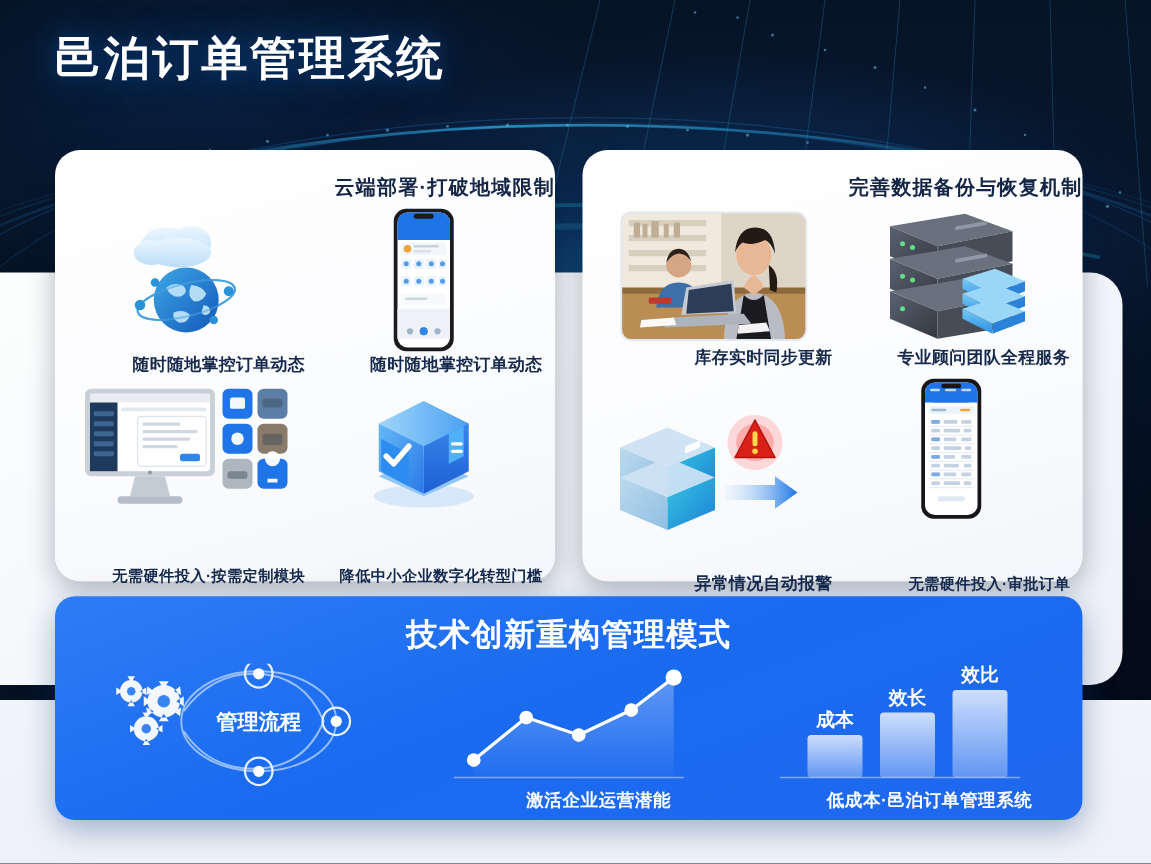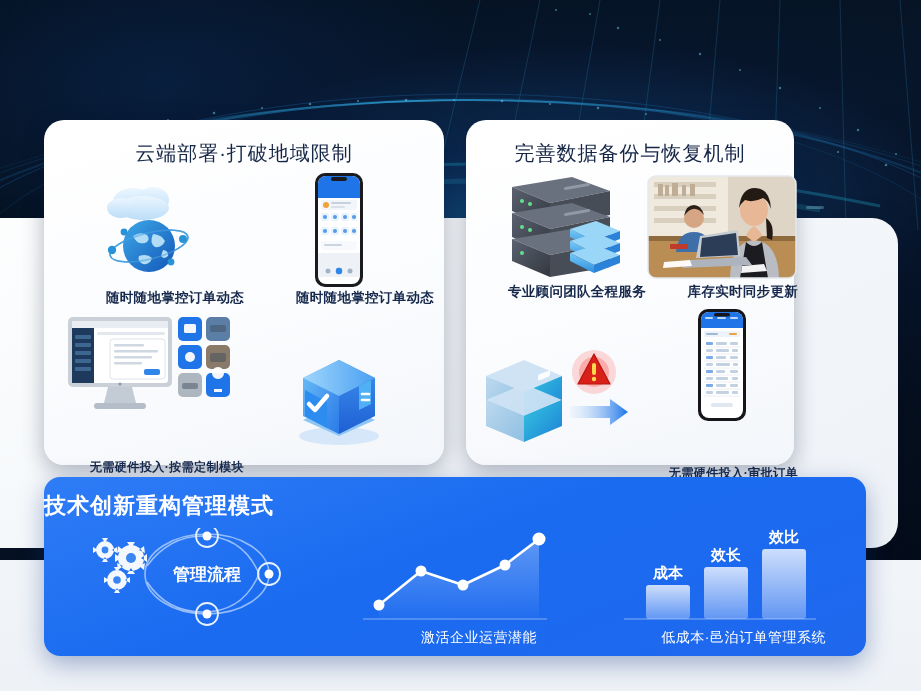--- a/index.html
+++ b/index.html
@@ -50,24 +50,24 @@
     background: linear-gradient(180deg, #f1f4f8 0%, #eef2f7 100%);
   }
   
   .card {
     position: absolute;
     background: linear-gradient(165deg, #ffffff 0%, #fbfcfe 55%, #f3f6fa 100%);
     border-radius: 20px;
     box-shadow: 0 6px 22px rgba(4,18,44,0.30);
   }
   #card-left  { left: 44px;  top: 120px; width: 400px; height: 345px; }
-  #card-right { left: 466px; top: 120px; width: 328px; height: 345px; }
+  #card-right { left: 466px; top: 120px; width: 400px; height: 345px; }
   .card-title {
-    text-align: center;
-    font-size: 20px; font-weight: normal; color: #152546;
+    text-align: right;
+    font-size: 16px; font-weight: bold; color: #152546;
     letter-spacing: 1px;
     margin-top: 20px;
   }
   .card-grid {
     display: grid;
     grid-template-columns: 1fr 1fr;
     grid-template-rows: 1fr 1fr;
     height: 280px;
     padding: 4px 10px 8px 10px;
   }
@@ -79,31 +79,31 @@
   }
   .cell-label.sm { font-size: 12.2px; margin-top: 42px; }
   
   #bottom-panel {
     position: absolute; left: 44px; top: 477px; width: 822px; height: 179px;
     background: linear-gradient(160deg, #2f7cf6 0%, #1a6bf0 45%, #1f68ee 100%);
     border-radius: 16px;
     box-shadow: 0 8px 24px rgba(12,50,130,0.35);
   }
   #bottom-panel .panel-title {
-    margin-top: 14px;
-    font-size: 22px; font-weight: bold; color: #ffffff; letter-spacing: 1px;
+    text-align: center; margin-top: 14px;
+    font-size: 25px; font-weight: bold; color: #ffffff; letter-spacing: 1px;
   }
   .panel-grid {
     display: grid; grid-template-columns: 1fr 1fr 1fr;
     height: 130px; padding: 4px 14px 6px 14px;
   }
   .pcell { display: flex; flex-direction: column; align-items: center; justify-content: flex-end; }
   .pcell-art { flex: 1; display: flex; align-items: center; justify-content: center; width: 100%; }
   .pcell-label {
-    font-size: 14px; font-weight: normal; color: #ffffff;
+    font-size: 14px; font-weight: bold; color: #ffffff;
     letter-spacing: .5px; padding-bottom: 4px; white-space: nowrap; margin-left: 48px;
   }
   svg { display: block; }
 </style>
 </head>
 <body>
 
 <div class="stage">
 
   <div class="bg-tech"></div>
@@ -174,20 +174,21 @@
         <rect x="636" y="176" width="26" height="3" rx="1.5"></rect>
         <rect x="692" y="186" width="22" height="3" rx="1.5"></rect>
         <rect x="752" y="196" width="20" height="3" rx="1.5"></rect>
         <rect x="806" y="206" width="18" height="3" rx="1.5"></rect>
         <rect x="560" y="170" width="26" height="3" rx="1.5"></rect>
       </g>
     </g>
   </svg>
   <div class="bg-glow"></div>
 
+  <div class="title">邑泊订单管理系统</div>
 
   <div class="back-panel"></div>
   <div class="back-panel-2"></div>
 
   <div class="card" id="card-left">
     <div class="card-title">云端部署·打破地域限制</div>
     <div class="card-grid">
 
       <div class="cell">
         <div class="cell-art">
@@ -347,82 +348,28 @@
             <path d="M56,14 L92,32 L56,50 L20,32 Z" fill="url(#cbC)"></path>
             <path d="M22,44 L44,56 L44,82 L22,70 Z" fill="#2d8cf0"></path>
             <path d="M26,58 l6,6 l12,-14" fill="none" stroke="#ffffff" stroke-width="4.5" stroke-linecap="round" stroke-linejoin="round"></path>
             <path d="M76,40 l12,-6 l0,24 l-12,6 Z" fill="#4fb0f5"></path>
             <g stroke="#ffffff" stroke-width="2.6" stroke-linecap="round">
               <path d="M79,48 h7"></path>
                 <path d="M79,54 h7"></path>
             </g>
           </svg>
         </div>
+        <div class="cell-label sm">降低中小企业数字化转型门槛</div>
       </div>
     </div>
   </div>
 
   <div class="card" id="card-right">
     <div class="card-title">完善数据备份与恢复机制</div>
     <div class="card-grid">
-
-      <div class="cell">
-        <div class="cell-art">
-          <svg width="150" height="112" viewBox="0 0 150 112">
-            <defs>
-              <linearGradient id="svA" x1="0" y1="0" x2="1" y2="1">
-                <stop offset="0%" stop-color="#5a6170"></stop>
-                  <stop offset="100%" stop-color="#33383f"></stop>
-              </linearGradient>
-              <linearGradient id="dbA" x1="0" y1="0" x2="0" y2="1">
-                <stop offset="0%" stop-color="#79c9f5"></stop>
-                  <stop offset="100%" stop-color="#2b8fe0"></stop>
-              </linearGradient>
-            </defs>
-            <g>
-              <path d="M26,16 L86,6 L124,20 L64,32 Z" fill="#6a717e"></path>
-              <path d="M26,16 L64,32 L64,56 L26,40 Z" fill="url(#svA)"></path>
-              <path d="M64,32 L124,20 L124,44 L64,56 Z" fill="#474d57"></path>
-            </g>
-            <g>
-              <path d="M26,42 L86,32 L124,46 L64,58 Z" fill="#6a717e"></path>
-              <path d="M26,42 L64,58 L64,82 L26,66 Z" fill="url(#svA)"></path>
-              <path d="M64,58 L124,46 L124,70 L64,82 Z" fill="#474d57"></path>
-            </g>
-            <g>
-              <path d="M26,68 L86,58 L124,72 L64,84 Z" fill="#6a717e"></path>
-              <path d="M26,68 L64,84 L64,106 L26,90 Z" fill="url(#svA)"></path>
-              <path d="M64,84 L124,72 L124,96 L64,106 Z" fill="#474d57"></path>
-            </g>
-            <g fill="#61e089">
-              <circle cx="36" cy="30" r="2"></circle>
-                <circle cx="44" cy="33" r="2"></circle>
-              <circle cx="36" cy="56" r="2"></circle>
-                <circle cx="44" cy="59" r="2"></circle>
-              <circle cx="36" cy="82" r="2"></circle>
-            </g>
-            <g fill="#9aa3b0" opacity="0.8">
-              <rect x="78" y="30" width="26" height="3" rx="1.5" transform="skewY(-10)"></rect>
-              <rect x="78" y="56" width="26" height="3" rx="1.5" transform="skewY(-10)"></rect>
-            </g>
-            <g>
-              <path d="M84,58 L110,50 L134,60 L108,70 Z" fill="#9ad6f7"></path>
-              <path d="M84,58 L108,70 L108,78 L84,66 Z" fill="url(#dbA)"></path>
-              <path d="M108,70 L134,60 L134,68 L108,78 Z" fill="#2a83d8"></path>
-              <path d="M84,70 L110,62 L134,72 L108,82 Z" fill="#9ad6f7"></path>
-              <path d="M84,70 L108,82 L108,90 L84,78 Z" fill="url(#dbA)"></path>
-              <path d="M108,82 L134,72 L134,80 L108,90 Z" fill="#2a83d8"></path>
-              <path d="M84,82 L110,74 L134,84 L108,94 Z" fill="#9ad6f7"></path>
-              <path d="M84,82 L108,94 L108,102 L84,90 Z" fill="url(#dbA)"></path>
-              <path d="M108,94 L134,84 L134,92 L108,102 Z" fill="#2a83d8"></path>
-            </g>
-          </svg>
-        </div>
-        <div class="cell-label">专业顾问团队全程服务</div>
-      </div>
 
       <div class="cell">
         <div class="cell-art">
           <svg width="152" height="106" viewBox="0 0 152 106">
             <defs>
                 <clipPath id="photoClip">
                   <rect x="2" y="2" width="148" height="102" rx="8"></rect>
                 </clipPath>
               </defs>
             <g clip-path="url(#photoClip)">
@@ -472,20 +419,75 @@
               <rect x="24" y="70" width="18" height="5" rx="1" fill="#c0392b"></rect>
             </g>
             <rect x="2" y="2" width="148" height="102" rx="8" fill="none" stroke="#e3e8ee" stroke-width="1.5"></rect>
           </svg>
         </div>
         <div class="cell-label">库存实时同步更新</div>
       </div>
 
       <div class="cell">
         <div class="cell-art">
+          <svg width="150" height="112" viewBox="0 0 150 112">
+            <defs>
+              <linearGradient id="svA" x1="0" y1="0" x2="1" y2="1">
+                <stop offset="0%" stop-color="#5a6170"></stop>
+                  <stop offset="100%" stop-color="#33383f"></stop>
+              </linearGradient>
+              <linearGradient id="dbA" x1="0" y1="0" x2="0" y2="1">
+                <stop offset="0%" stop-color="#79c9f5"></stop>
+                  <stop offset="100%" stop-color="#2b8fe0"></stop>
+              </linearGradient>
+            </defs>
+            <g>
+              <path d="M26,16 L86,6 L124,20 L64,32 Z" fill="#6a717e"></path>
+              <path d="M26,16 L64,32 L64,56 L26,40 Z" fill="url(#svA)"></path>
+              <path d="M64,32 L124,20 L124,44 L64,56 Z" fill="#474d57"></path>
+            </g>
+            <g>
+              <path d="M26,42 L86,32 L124,46 L64,58 Z" fill="#6a717e"></path>
+              <path d="M26,42 L64,58 L64,82 L26,66 Z" fill="url(#svA)"></path>
+              <path d="M64,58 L124,46 L124,70 L64,82 Z" fill="#474d57"></path>
+            </g>
+            <g>
+              <path d="M26,68 L86,58 L124,72 L64,84 Z" fill="#6a717e"></path>
+              <path d="M26,68 L64,84 L64,106 L26,90 Z" fill="url(#svA)"></path>
+              <path d="M64,84 L124,72 L124,96 L64,106 Z" fill="#474d57"></path>
+            </g>
+            <g fill="#61e089">
+              <circle cx="36" cy="30" r="2"></circle>
+                <circle cx="44" cy="33" r="2"></circle>
+              <circle cx="36" cy="56" r="2"></circle>
+                <circle cx="44" cy="59" r="2"></circle>
+              <circle cx="36" cy="82" r="2"></circle>
+            </g>
+            <g fill="#9aa3b0" opacity="0.8">
+              <rect x="78" y="30" width="26" height="3" rx="1.5" transform="skewY(-10)"></rect>
+              <rect x="78" y="56" width="26" height="3" rx="1.5" transform="skewY(-10)"></rect>
+            </g>
+            <g>
+              <path d="M84,58 L110,50 L134,60 L108,70 Z" fill="#9ad6f7"></path>
+              <path d="M84,58 L108,70 L108,78 L84,66 Z" fill="url(#dbA)"></path>
+              <path d="M108,70 L134,60 L134,68 L108,78 Z" fill="#2a83d8"></path>
+              <path d="M84,70 L110,62 L134,72 L108,82 Z" fill="#9ad6f7"></path>
+              <path d="M84,70 L108,82 L108,90 L84,78 Z" fill="url(#dbA)"></path>
+              <path d="M108,82 L134,72 L134,80 L108,90 Z" fill="#2a83d8"></path>
+              <path d="M84,82 L110,74 L134,84 L108,94 Z" fill="#9ad6f7"></path>
+              <path d="M84,82 L108,94 L108,102 L84,90 Z" fill="url(#dbA)"></path>
+              <path d="M108,94 L134,84 L134,92 L108,102 Z" fill="#2a83d8"></path>
+            </g>
+          </svg>
+        </div>
+        <div class="cell-label">专业顾问团队全程服务</div>
+      </div>
+
+      <div class="cell">
+        <div class="cell-art">
           <svg width="170" height="104" viewBox="0 0 170 104">
             <defs>
               <linearGradient id="cubeL" x1="0" y1="0" x2="1" y2="1">
                 <stop offset="0%" stop-color="#bcd9ee"></stop>
                   <stop offset="100%" stop-color="#8fbfe2"></stop>
               </linearGradient>
               <linearGradient id="cubeR" x1="0" y1="0" x2="1" y2="1">
                 <stop offset="0%" stop-color="#35c6e0"></stop>
                   <stop offset="100%" stop-color="#1d7fd6"></stop>
               </linearGradient>
@@ -506,20 +508,21 @@
             <path d="M94,60 L134,60 L134,53 L152,66 L134,79 L134,72 L94,72 Z" fill="url(#arrowG)"></path>
             <g>
               <circle cx="118" cy="26" r="22" fill="#ff5b57" opacity="0.22"></circle>
               <circle cx="118" cy="26" r="15" fill="#ff3b33" opacity="0.28"></circle>
               <path d="M118,8 L134,38 L102,38 Z" fill="#d92019" stroke="#b3150f" stroke-width="1.2" stroke-linejoin="round"></path>
               <rect x="116" y="17" width="4" height="12" rx="2" fill="#ffd84d"></rect>
               <circle cx="118" cy="33" r="2.2" fill="#ffd84d"></circle>
             </g>
           </svg>
         </div>
+        <div class="cell-label">异常情况自动报警</div>
       </div>
 
       <div class="cell">
         <div class="cell-art">
           <svg width="74" height="116" viewBox="0 0 74 116">
             <rect x="13" y="2" width="48" height="112" rx="10" fill="#15151a"></rect>
             <rect x="16" y="5" width="42" height="106" rx="8" fill="#ffffff"></rect>
             <rect x="16" y="5" width="42" height="16" rx="8" fill="#1f74e8"></rect>
             <rect x="16" y="14" width="42" height="7" fill="#1f74e8"></rect>
             <rect x="29" y="6" width="16" height="3.5" rx="1.75" fill="#15151a"></rect>

